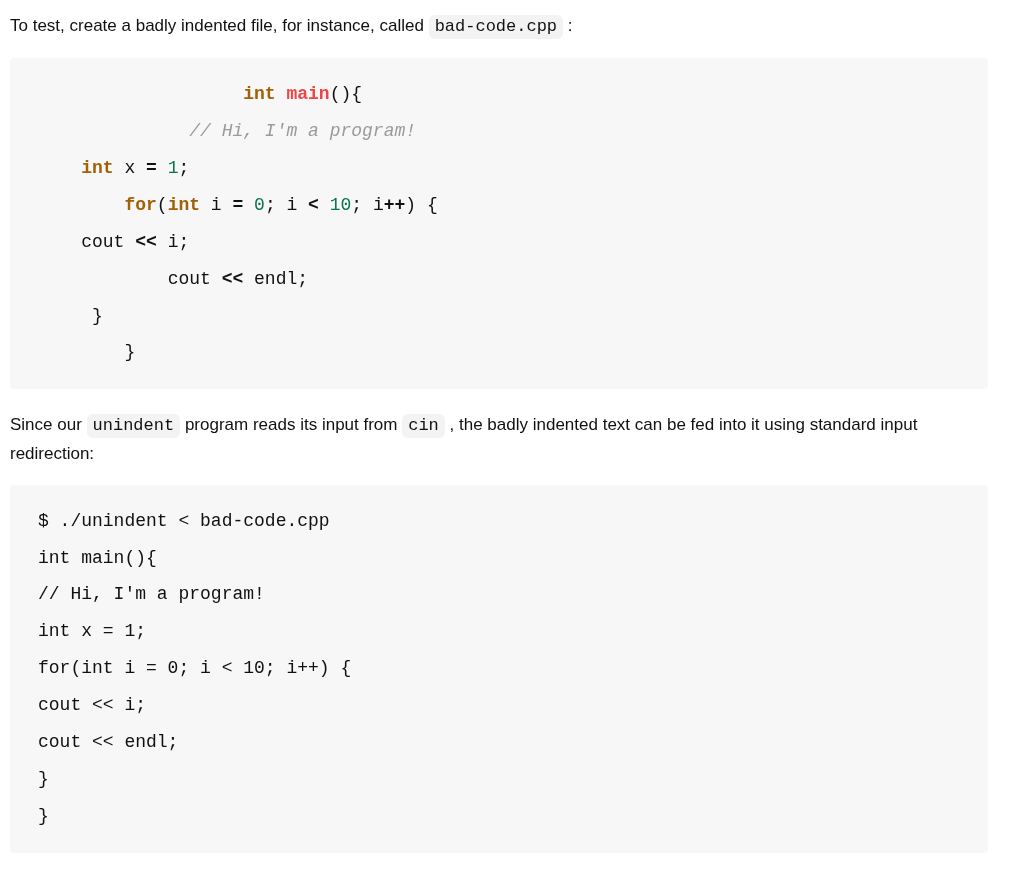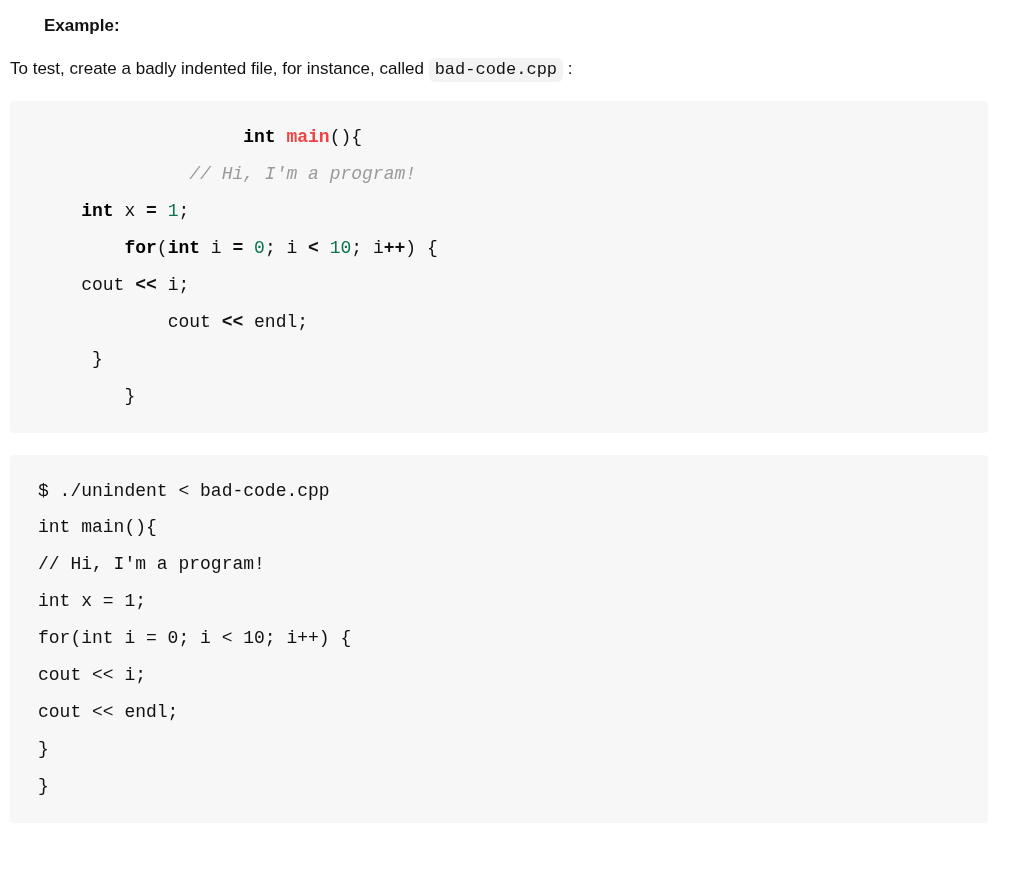--- a/index.html
+++ b/index.html
@@ -39,42 +39,48 @@
     margin: 0 0 22px 0;
     padding: 18px 28px 18px 28px;
     font-family: ui-monospace, SFMono-Regular, Menlo, Consolas, "Liberation Mono", monospace;
     font-size: 18px;
     line-height: 2.05;
     white-space: pre;
     overflow-x: auto;
     color: #111111;
   }
   pre.codeblock .line { display: block; }
-  .tok-kw   { color: #000000; font-weight: 700; }
+  .tok-kw   { color: #a16207; font-weight: 700; }
   .tok-fn   { color: #ef4444; font-weight: 700; }
   .tok-num  { color: #0b7252; }
   .tok-cmt  { color: #9a9a9a; font-style: italic; }
   .tok-op   { color: #111111; font-weight: 700; }
   .tok-plain{ color: #111111; }
 </style>
 </head>
 <body>
 
 <div class="page">
 
-  <p class="heading">Example:</p>
 
   <p class="para">
     <span>To test, create a badly indented file, for instance, called </span>
     <code class="inline">bad-code.cpp</code>
     <span> :</span>
   </p>
 
   <pre class="codeblock" id="code1"><span class="line">                   <span class="tok-kw">int </span><span class="tok-fn">main</span><span class="tok-plain">(){</span></span><span class="line">              <span class="tok-cmt">// Hi, I'm a program!</span></span><span class="line">    <span class="tok-kw">int</span><span class="tok-plain"> x </span><span class="tok-op">=</span><span class="tok-plain"> </span><span class="tok-num">1</span><span class="tok-plain">;</span></span><span class="line">        <span class="tok-kw">for</span><span class="tok-plain">(</span><span class="tok-kw">int</span><span class="tok-plain"> i </span><span class="tok-op">=</span><span class="tok-plain"> </span><span class="tok-num">0</span><span class="tok-plain">; i </span><span class="tok-op">&lt;</span><span class="tok-plain"> </span><span class="tok-num">10</span><span class="tok-plain">; i</span><span class="tok-op">++</span><span class="tok-plain">) {</span></span><span class="line">    <span class="tok-plain">cout </span><span class="tok-op">&lt;&lt;</span><span class="tok-plain"> i;</span></span><span class="line">            <span class="tok-plain">cout </span><span class="tok-op">&lt;&lt;</span><span class="tok-plain"> endl;</span></span><span class="line">     <span class="tok-plain">}</span></span><span class="line">        <span class="tok-plain">}</span></span></pre>
 
+  <p class="para">
+    <span>Since our </span>
+    <code class="inline">unindent</code>
+    <span> program reads its input from </span>
+    <code class="inline">cin</code>
+    <span> , the badly indented text can be fed into it using standard input redirection:</span>
+  </p>
 
   <pre class="codeblock" id="code2">$ ./unindent &lt; bad-code.cpp
 int main(){
 // Hi, I'm a program!
 int x = 1;
 for(int i = 0; i &lt; 10; i++) {
 cout &lt;&lt; i;
 cout &lt;&lt; endl;
 }
 }</pre>

